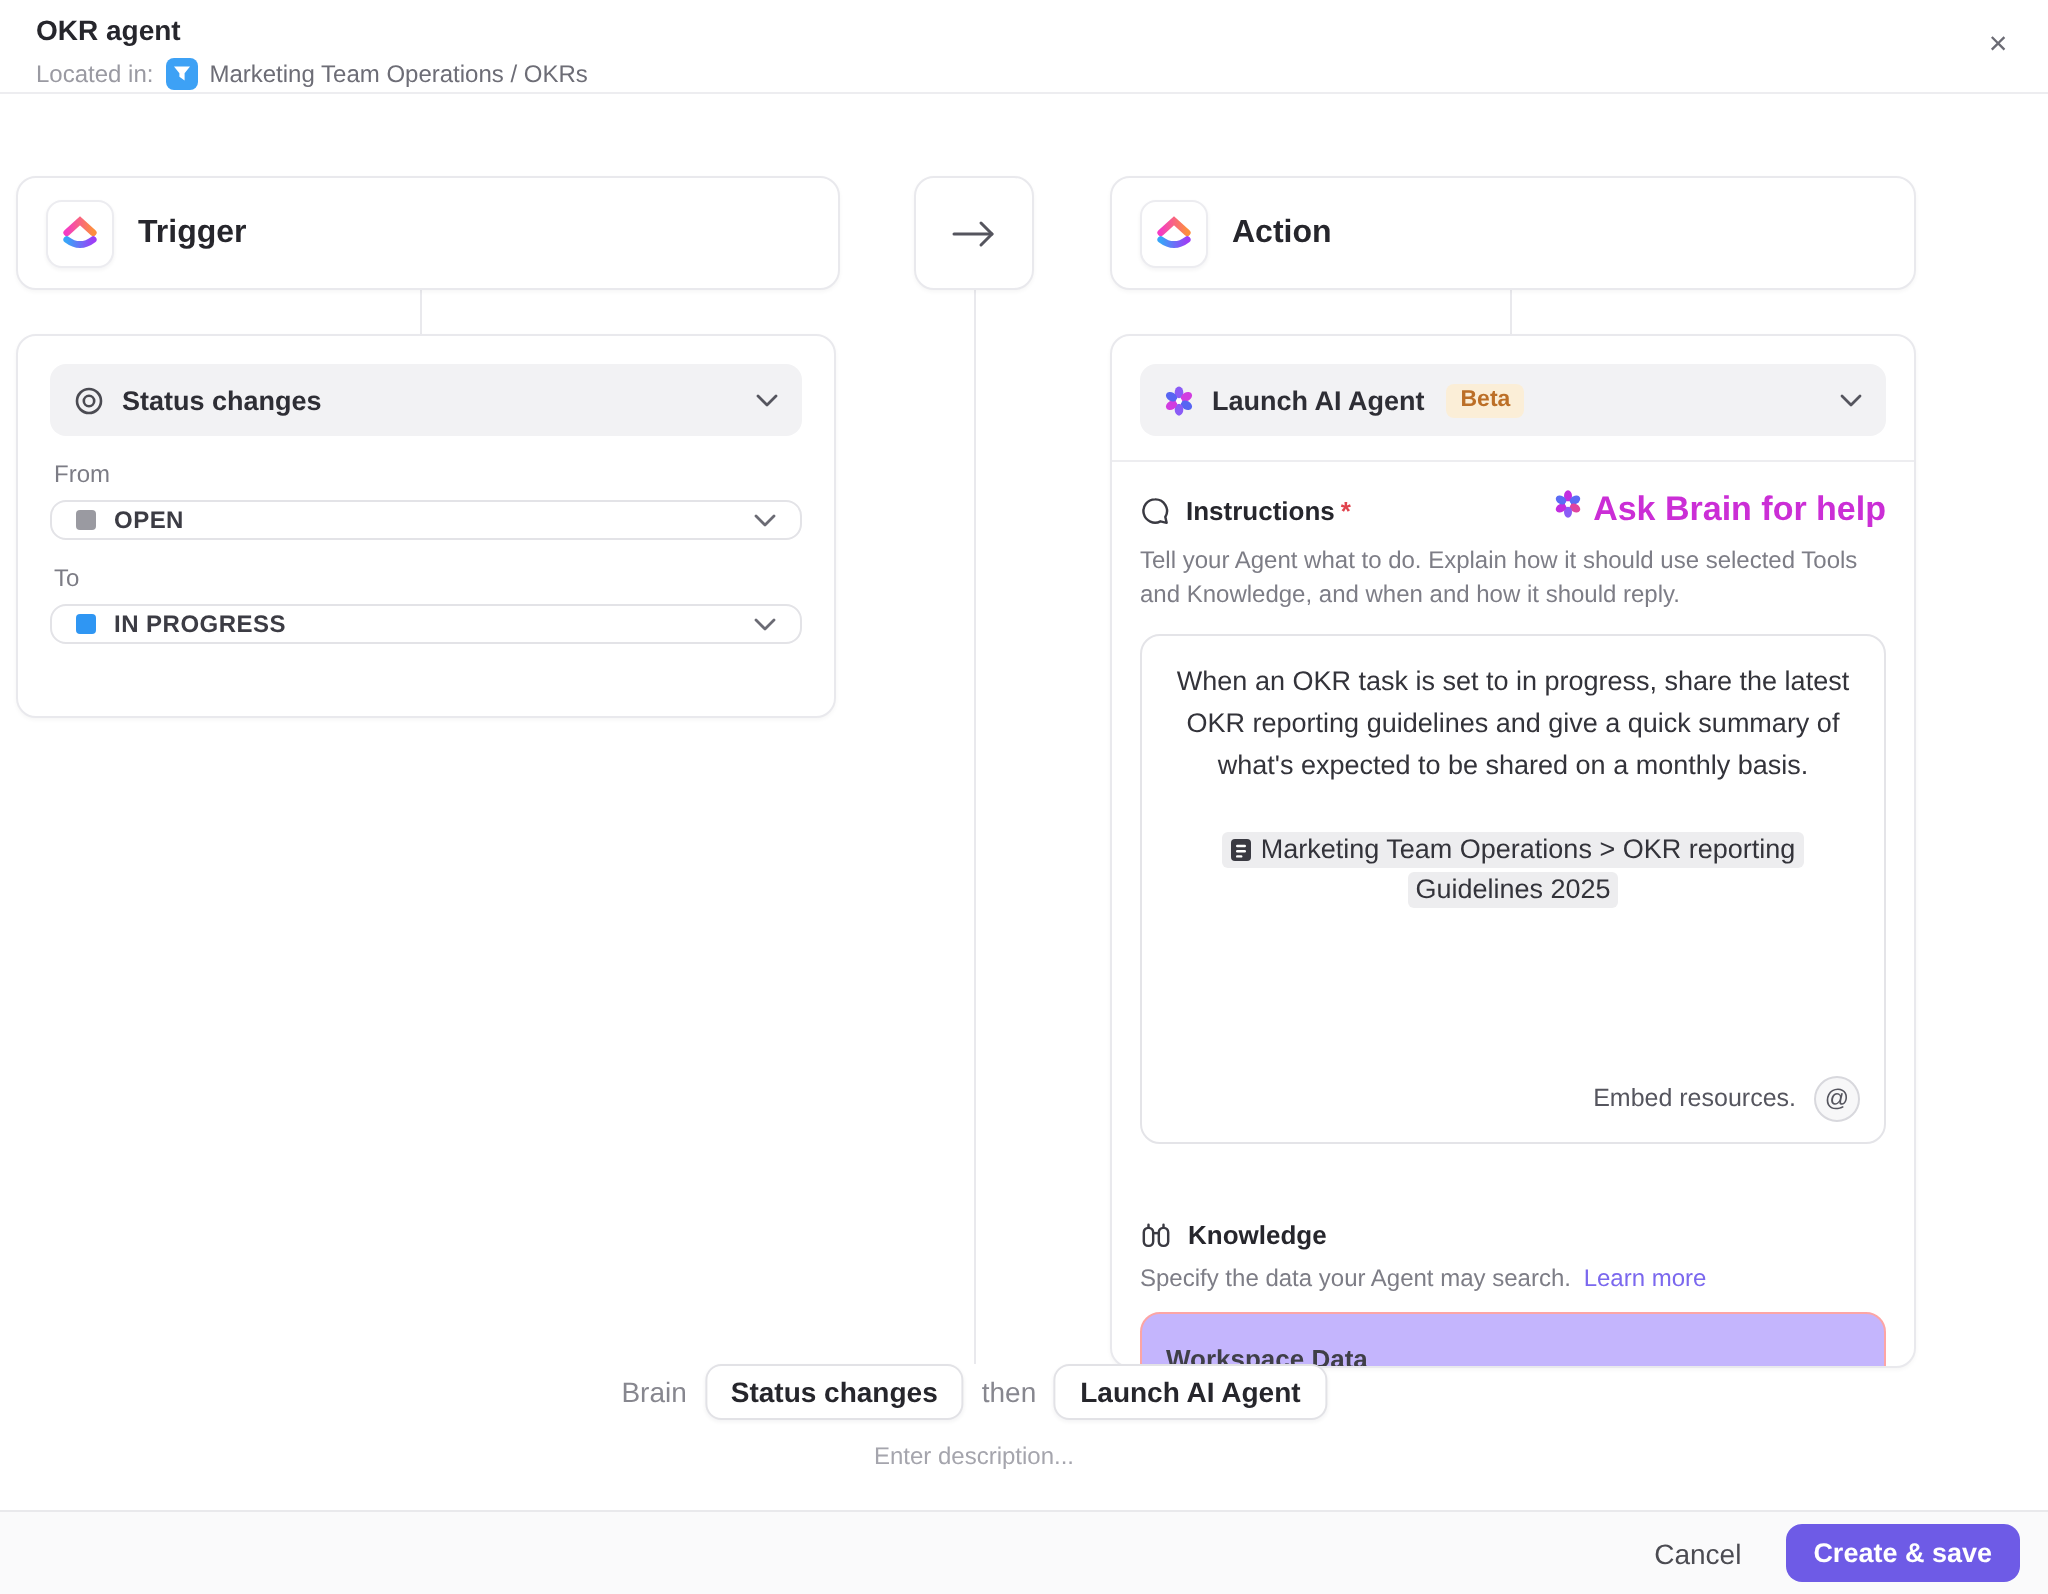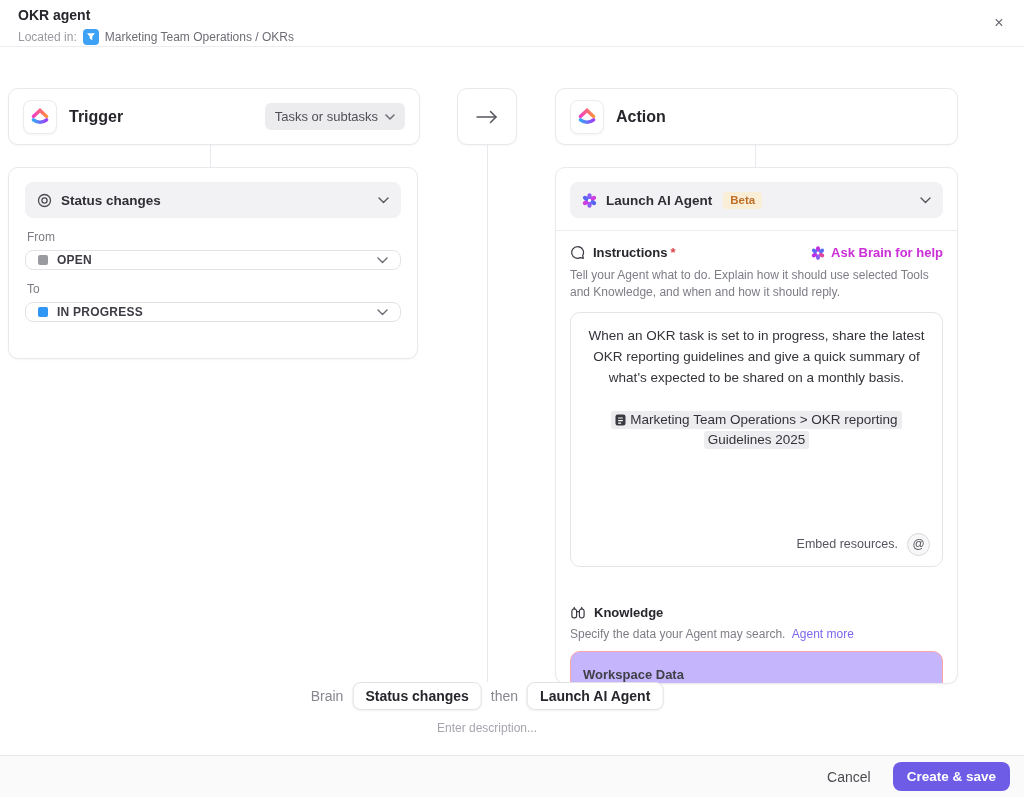--- a/index.html
+++ b/index.html
@@ -53,21 +53,21 @@
   
   .action-select-wrap { padding:14px 14px 12px; border-bottom:1px solid #ededf0; }
   .beta-badge { background:#fbeed7; color:#bc6f27; font-size:11.5px; font-weight:600;
     border-radius:4px; padding:2.5px 7px; margin-left:2px; }
 
   .instructions-section { padding:14px 14px 0; }
   .sec-head-row { display:flex; align-items:center; justify-content:space-between; }
   .sec-head-left { display:flex; align-items:center; gap:8px; }
   .sec-label { font-size:13px; font-weight:700; color:#26262c; }
   .required-mark { color:#e0434d; font-size:13px; font-weight:700; margin-left:-5px; }
-  .brain-link { display:flex; align-items:center; gap:6px; font-size:13px; font-weight:600;
+  .brain-link { display:flex; align-items:flex-start; gap:6px; font-size:17px; font-weight:600;
     color:#cb2ed6; cursor:pointer; }
   .sec-desc { font-size:12px; color:#7d7d86; line-height:1.45; margin-top:7px; max-width:378px; }
 
   .editor { margin-top:10px; border:1px solid #e4e4e8; border-radius:10px; height:255px;
     position:relative; padding:13px 14px; font-size:13.5px; color:#33333a; line-height:1.55; cursor:text;text-align:center; }
   .editor .chip-line { margin-top:21px; }
   .res-chip { background:#ededef; border-radius:3px; padding:1px 4px 2px; -webkit-box-decoration-break:clone; box-decoration-break:clone; }
   .doc-ic { display:inline-block; vertical-align:-2px; margin-right:4px; }
   .embed-row { position:absolute; right:12px; bottom:10px; display:flex; align-items:center; gap:9px; }
   .embed-label { font-size:12.5px; color:#55555e; }
@@ -135,26 +135,20 @@
   <div class="connector" style="left:755px; top:145px; height:22px;"></div>
 
   <div class="card trigger-header node-header">
     <span class="logo-box">
       <svg width="20" height="20" viewBox="0 0 20 20" fill="none">
         <path d="M3.4 9.4 L10 3.4 L16.6 9.4" stroke="url(#cu-top)" stroke-width="3.4" stroke-linecap="round"></path>
         <path d="M3.4 12.8 Q10 17.8 16.6 12.8" stroke="url(#cu-bot)" stroke-width="3.4" stroke-linecap="round"></path>
       </svg>
     </span>
     <span class="node-title">Trigger</span>
-    <span class="scope-pill">
-      <span>Tasks or subtasks</span>
-      <svg class="chev" width="10" height="6" viewBox="0 0 10 6" fill="none">
-          <path d="M1 1 L5 5 L9 1" stroke="#6b6b74" stroke-width="1.5" stroke-linecap="round" stroke-linejoin="round"></path>
-        </svg>
-    </span>
   </div>
 
   <div class="card arrow-card">
     <svg width="24" height="14" viewBox="0 0 24 14" fill="none">
       <path d="M2 7 H21" stroke="#55555e" stroke-width="1.5" stroke-linecap="round"></path>
       <path d="M15.5 1.5 L21 7 L15.5 12.5" stroke="#55555e" stroke-width="1.5" stroke-linecap="round" stroke-linejoin="round"></path>
     </svg>
   </div>
 
   <div class="card action-header node-header">
@@ -271,21 +265,21 @@
         <svg width="16" height="15" viewBox="0 0 17 16" fill="none">
           <path d="M2 6.5 a2.3 2.3 0 0 1 2.3 -2.3 h0.4 a2.3 2.3 0 0 1 2.3 2.3 v5 a2.3 2.3 0 0 1 -2.3 2.3 h-0.4 a2.3 2.3 0 0 1 -2.3 -2.3 Z" stroke="#3a3a42" stroke-width="1.3"></path>
           <path d="M10 6.5 a2.3 2.3 0 0 1 2.3 -2.3 h0.4 a2.3 2.3 0 0 1 2.3 2.3 v5 a2.3 2.3 0 0 1 -2.3 2.3 h-0.4 a2.3 2.3 0 0 1 -2.3 -2.3 Z" stroke="#3a3a42" stroke-width="1.3"></path>
           <path d="M7 7 h3" stroke="#3a3a42" stroke-width="1.3"></path>
           <path d="M4.5 4.2 V2.5 M12.5 4.2 V2.5" stroke="#3a3a42" stroke-width="1.3" stroke-linecap="round"></path>
         </svg>
         <span class="sec-label">Knowledge</span>
       </div>
       <div class="k-desc-row">
         <span>Specify the data your Agent may search.</span>
-        <span class="learn-more">Agent more</span>
+        <span class="learn-more">Learn more</span>
       </div>
       <div class="k-item">
         <span>Workspace Data</span>
       </div>
     </div>
   </div>
 
   <div class="summary-row">
     <span class="summary-word">Brain</span>
     <span class="summary-chip">Status changes</span>

